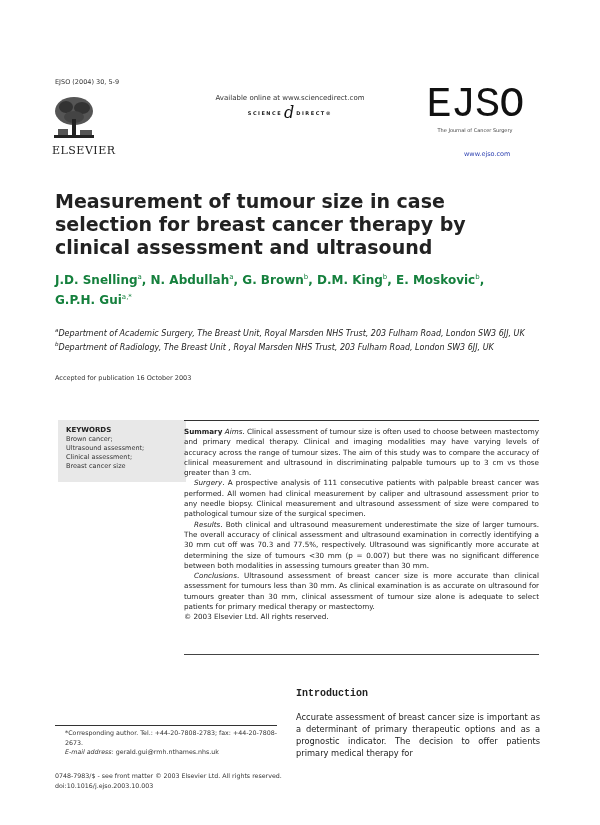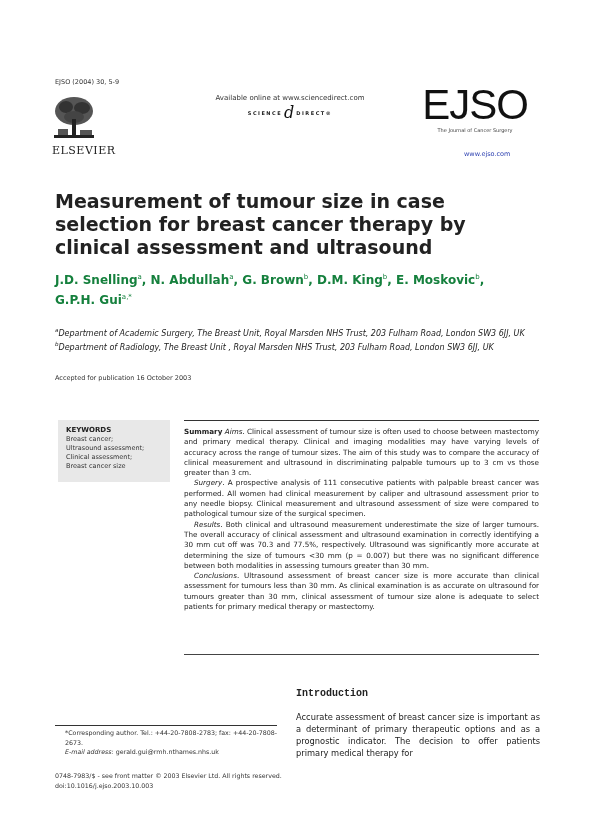--- a/index.html
+++ b/index.html
@@ -11,33 +11,33 @@
   .elsevier-tree { width: 44px; height: 45px; margin: 0 auto; }
   .elsevier-text { font-family: "DejaVu Serif", serif; font-size: 11px; letter-spacing: 0.5px; text-align: center; color: #222; margin-top: 0; }
 
   .sd-block { position: absolute; left: 200px; top: 94px; width: 180px; text-align: center; }
   .sd-avail { font-size: 7px; color: #333; white-space: nowrap; }
   .sd-logo { display: flex; align-items: center; justify-content: center; gap: 2px; margin-top: 3px; }
   .sd-word { font-size: 5px; font-weight: bold; letter-spacing: 1.5px; color: #222; }
   .sd-at { font-family: "DejaVu Serif", serif; font-size: 16px; font-style: italic; color: #111; line-height: 1; }
 
   .ejso-block { position: absolute; left: 420px; top: 86px; width: 110px; text-align: center; }
-  .ejso-title { font-family: Liberation Sans, sans-serif; font-size: 42px; line-height: 38px; color: #111; letter-spacing: -1px; }
+  .ejso-title { font-family: Liberation Mono, monospace; font-size: 42px; line-height: 38px; color: #111; letter-spacing: -1px; }
   .ejso-sub { font-size: 5px; color: #444; margin-top: 3px; }
   .ejso-url { position: absolute; left: 464px; top: 150px; font-size: 6.5px; color: #2b3fb0; }
 
   .title { position: absolute; left: 55px; top: 190px; width: 490px; font-size: 19px; font-weight: bold; line-height: 23px; color: #222; }
   .authors { position: absolute; left: 55px; top: 269px; width: 480px; font-size: 12px; font-weight: bold; line-height: 17px; color: #15803d; }
   .authors sup { font-size: 7px; font-weight: normal; }
 
   .affils { position: absolute; left: 55px; top: 325px; width: 480px; font-size: 8px; font-style: italic; line-height: 11.5px; color: #222; }
   .affils sup { font-size: 5.5px; }
   .accepted { position: absolute; left: 55px; top: 374px; font-size: 6.5px; color: #333; }
 
-  .keywords { position: absolute; left: 58px; top: 420px; width: 112px; height: 62px; background: #e8e8e8; padding: 6px 8px; }
+  .keywords { position: absolute; left: 58px; top: 420px; width: 128px; height: 62px; background: #e8e8e8; padding: 6px 8px; }
   .kw-head { font-size: 7px; font-weight: bold; color: #222; margin-bottom: 1px; }
   .kw-item { font-size: 6.5px; line-height: 9px; color: #333; }
 
   .abstract { position: absolute; left: 184px; top: 420px; width: 355px; border-top: 1.5px solid #333; padding-top: 6px; }
   .abstract p { font-size: 7.2px; line-height: 10.3px; text-align: justify; color: #222; }
   .abstract p.indent { text-indent: 10px; }
   .abstract b { font-weight: bold; }
   .abstract i { font-style: italic; }
   .abstract-rule { position: absolute; left: 184px; top: 654px; width: 355px; border-top: 1.5px solid #444; }
 
@@ -100,31 +100,32 @@
 
 <div class="affils">
   <div><sup>a</sup><span>Department of Academic Surgery, The Breast Unit, Royal Marsden NHS Trust, 203 Fulham Road, London SW3 6JJ, UK</span></div>
   <div><sup>b</sup><span>Department of Radiology, The Breast Unit , Royal Marsden NHS Trust, 203 Fulham Road, London SW3 6JJ, UK</span></div>
 </div>
 
 <div class="accepted">Accepted for publication 16 October 2003</div>
 
 <div class="keywords">
   <div class="kw-head">KEYWORDS</div>
-  <div class="kw-item">Breast cancer;</div>
+  <div class="kw-item">Brown cancer;</div>
   <div class="kw-item">Ultrasound assessment;</div>
   <div class="kw-item">Clinical assessment;</div>
   <div class="kw-item">Breast cancer size</div>
 </div>
 
 <div class="abstract">
   <p><b>Summary</b> <i>Aims</i><span>. Clinical assessment of tumour size is often used to choose between mastectomy and primary medical therapy. Clinical and imaging modalities may have varying levels of accuracy across the range of tumour sizes. The aim of this study was to compare the accuracy of clinical measurement and ultrasound in discriminating palpable tumours up to 3 cm vs those greater than 3 cm.</span></p>
   <p class="indent"><i>Surgery</i><span>. A prospective analysis of 111 consecutive patients with palpable breast cancer was performed. All women had clinical measurement by caliper and ultrasound assessment prior to any needle biopsy. Clinical measurement and ultrasound assessment of size were compared to pathological tumour size of the surgical specimen.</span></p>
   <p class="indent"><i>Results</i><span>. Both clinical and ultrasound measurement underestimate the size of larger tumours. The overall accuracy of clinical assessment and ultrasound examination in correctly identifying a 30 mm cut off was 70.3 and 77.5%, respectively. Ultrasound was significantly more accurate at determining the size of tumours &lt;30 mm (p = 0.007) but there was no significant difference between both modalities in assessing tumours greater than 30 mm.</span></p>
   <p class="indent"><i>Conclusions</i><span>. Ultrasound assessment of breast cancer size is more accurate than clinical assessment for tumours less than 30 mm. As clinical examination is as accurate on ultrasound for tumours greater than 30 mm, clinical assessment of tumour size alone is adequate to select patients for primary medical therapy or mastectomy.</span></p>
+  <p>© 2003 Elsevier Ltd. All rights reserved.</p>
 </div>
 <div class="abstract-rule"></div>
 
 <h2 class="intro-head">Introduction</h2>
 <p class="intro-text">Accurate assessment of breast cancer size is important as a determinant of primary therapeutic options and as a prognostic indicator. The decision to offer patients primary medical therapy for</p>
 
 <div class="fn-rule"></div>
 <div class="footnote">
   <div class="ind">*Corresponding author. Tel.: +44-20-7808-2783; fax: +44-20-7808-2673.</div>
   <div class="ind"><i>E-mail address:</i> <span>gerald.gui@rmh.nthames.nhs.uk</span></div>

